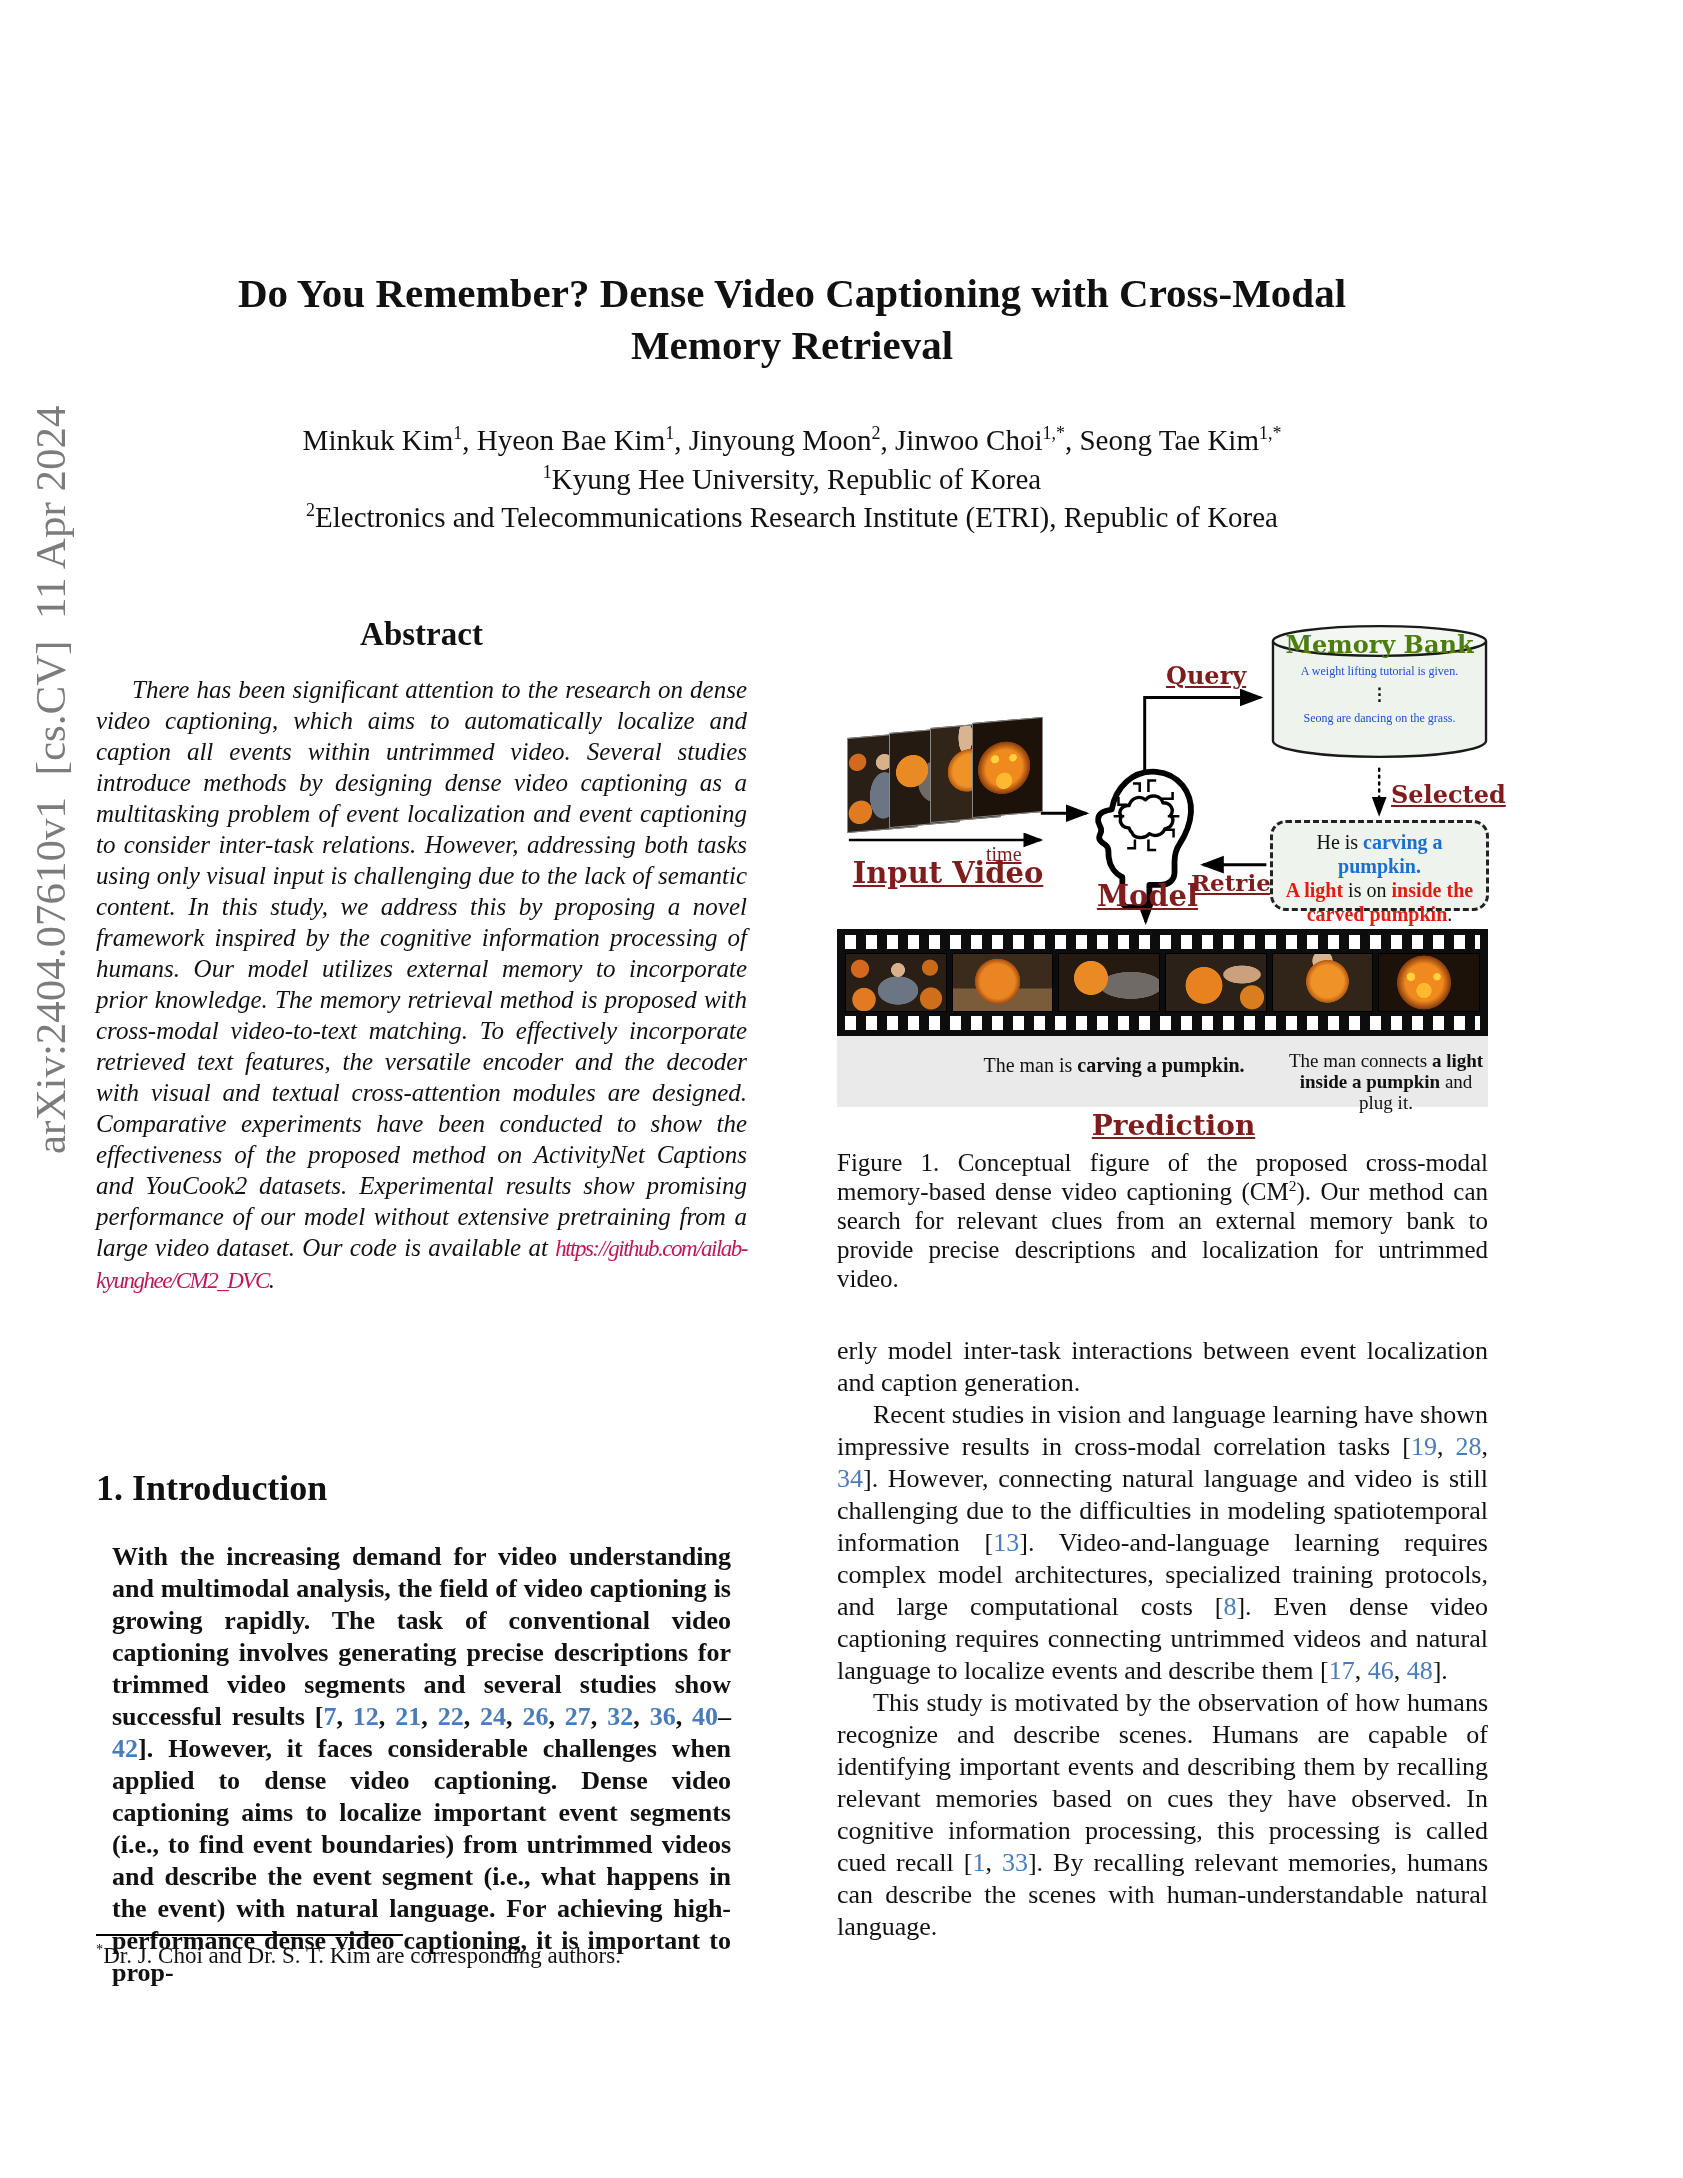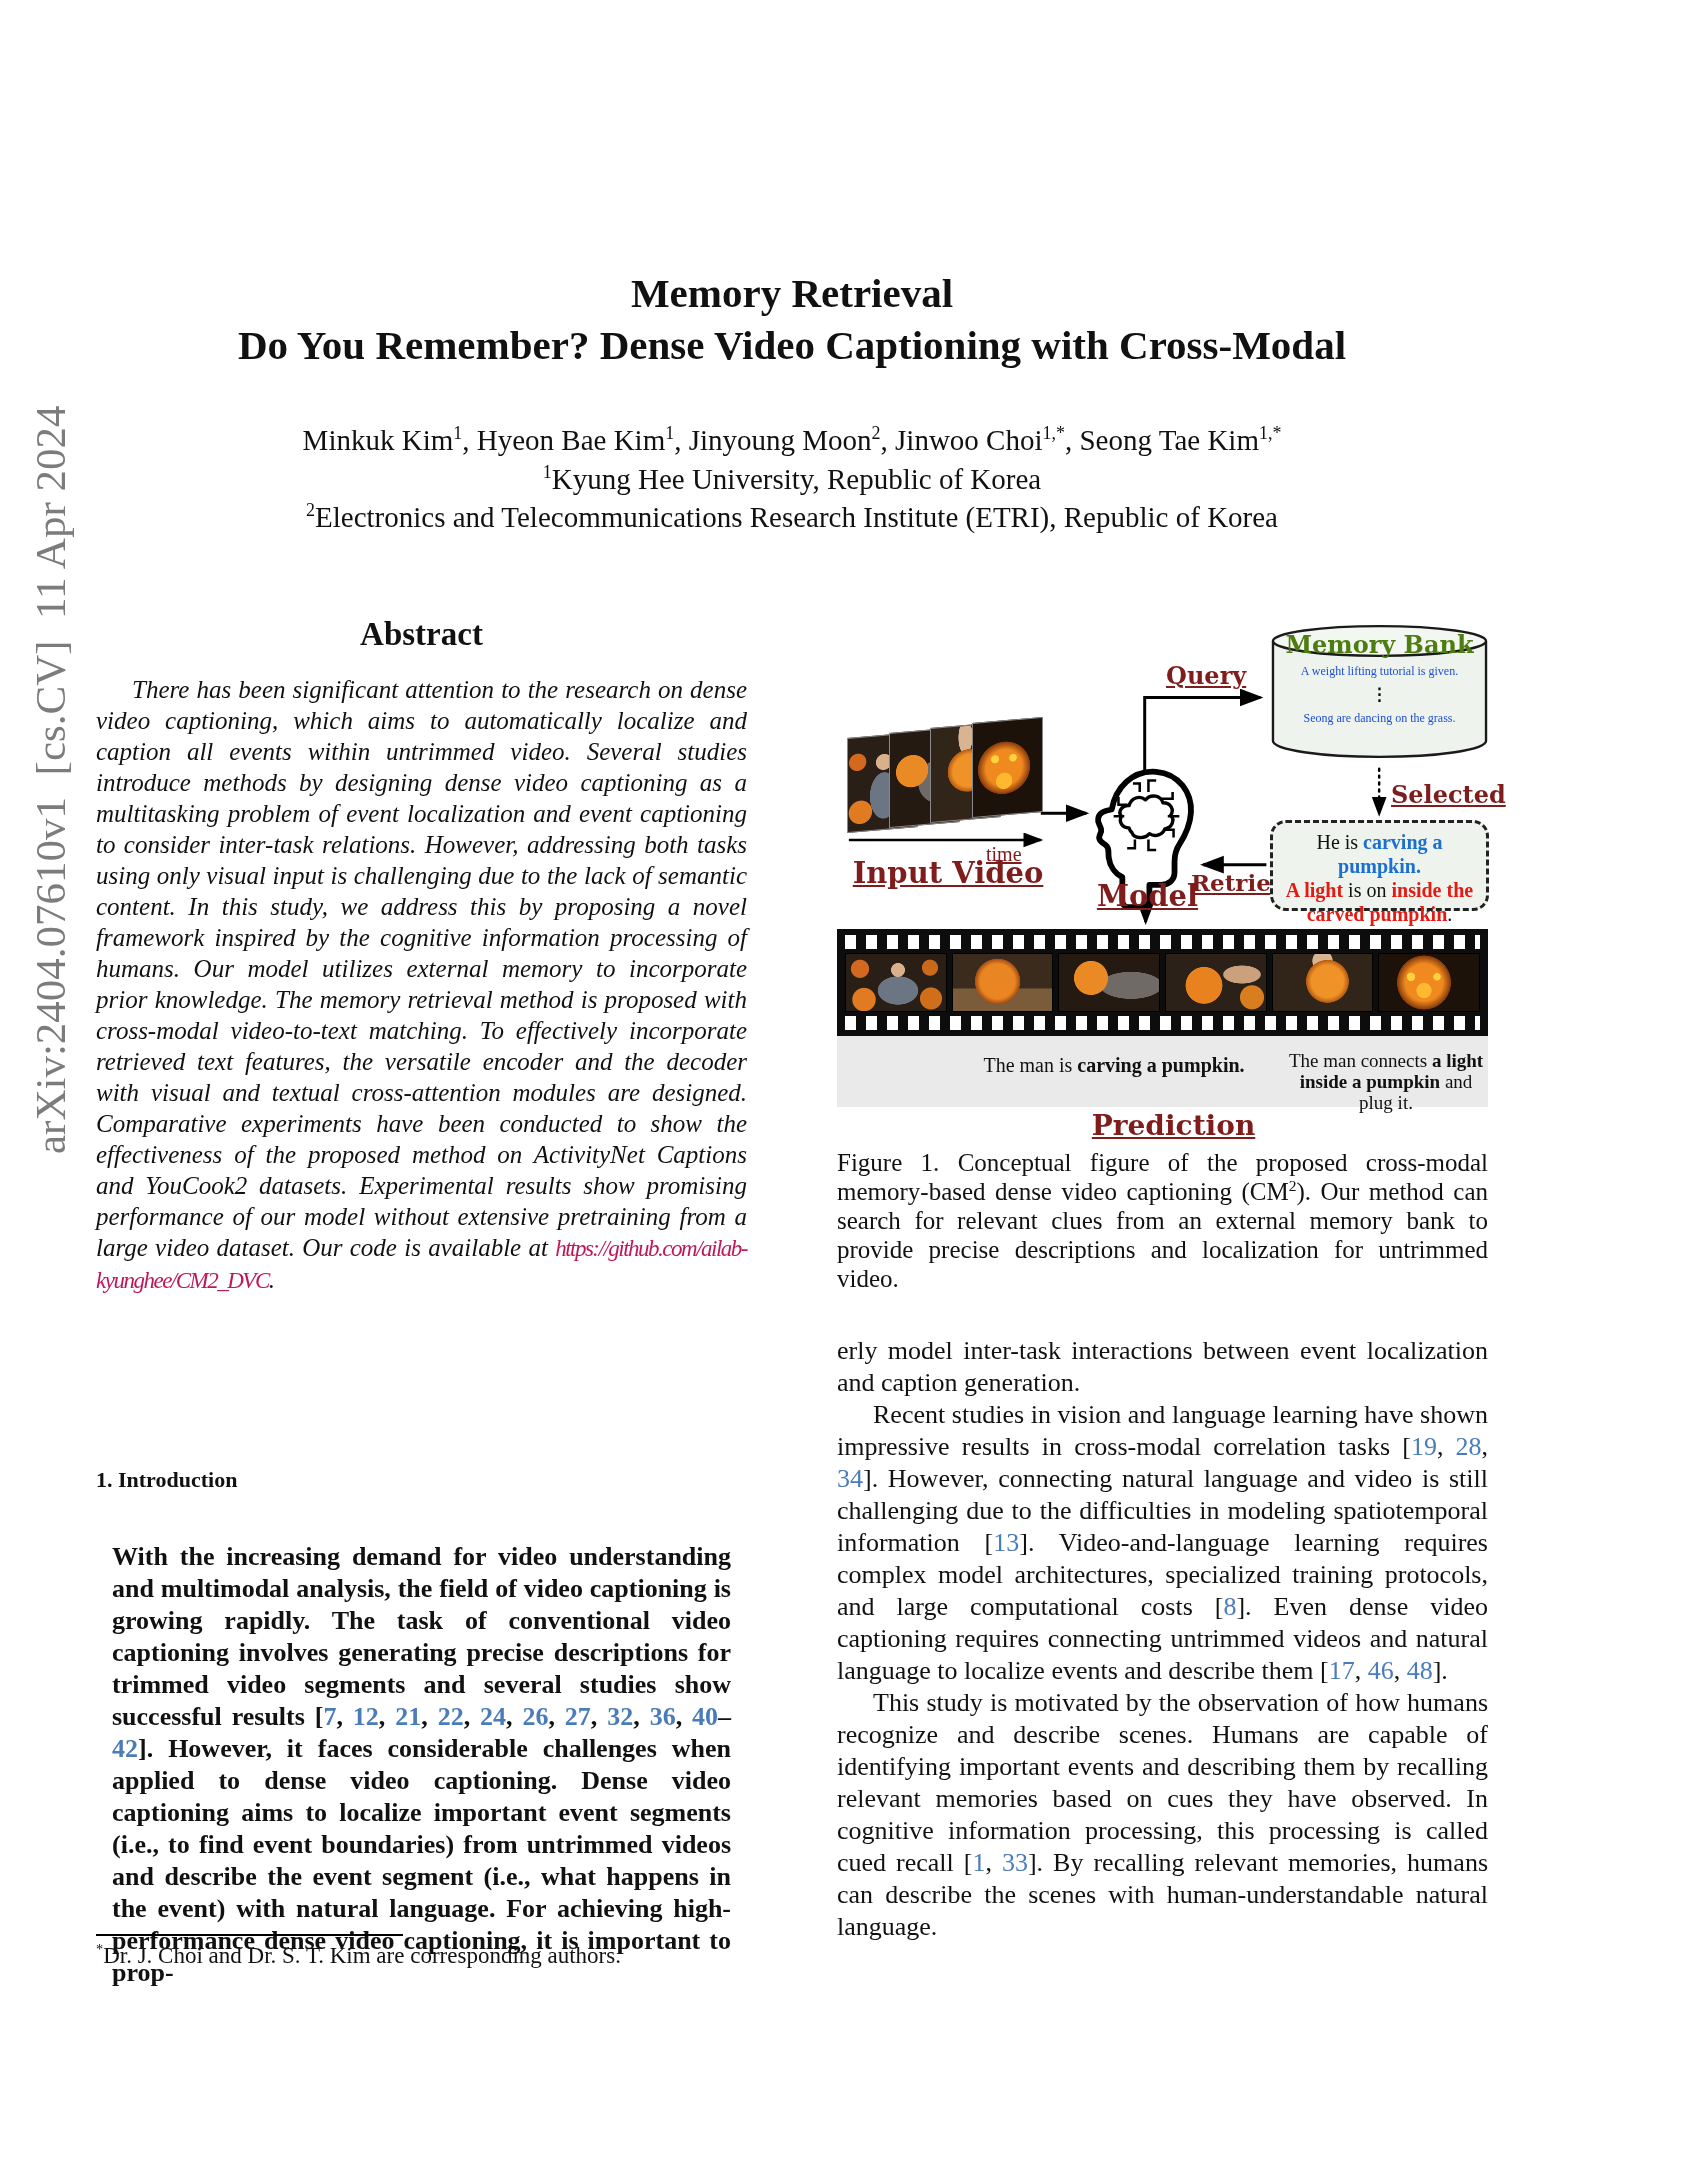--- a/index.html
+++ b/index.html
@@ -19,21 +19,21 @@
   #authors{left:99px;top:424px;width:1386px;text-align:center;font-size:29px;}
   #affil1{left:99px;top:463px;width:1386px;text-align:center;font-size:29px;}
   #affil2{left:99px;top:501px;width:1386px;text-align:center;font-size:29px;}
 
   
   #abstract-heading{left:96px;top:616px;width:651px;text-align:center;
     font-weight:bold;font-size:33px;}
   #abstract-body{left:96px;top:674px;width:651px;font-size:25px;
     line-height:31px;font-style:italic;text-align:justify;}
   #abstract-body p{margin:0;text-indent:36px;}
-  #intro-heading{left:96px;top:1467px;width:651px;font-size:22px;font-weight:bold;}
+  #intro-heading{left:96px;top:1467px;width:651px;font-size:36px;font-weight:bold;}
   #intro-body{left:96px;top:1525px;width:651px;font-size:26px;
     line-height:32px;text-align:justify;}
   #intro-body p{margin:16px;font-weight:bold;}
   #footnote-rule{left:96px;top:1934px;width:307px;border-top:2px solid #000;height:0;}
   #footnote{left:96px;top:1943px;width:651px;font-size:23px;}
 
   
   #figure-caption{left:837px;top:1148px;width:651px;font-size:25px;
     line-height:29px;text-align:justify;}
   #right-body{left:837px;top:1335px;width:651px;font-size:26px;
@@ -122,22 +122,22 @@
     radial-gradient(circle at 58% 40%,#ffd23e 0 5%,transparent 6%),
     radial-gradient(circle at 45% 64%,#ffb92e 0 11%,transparent 12%),
     radial-gradient(circle at 45% 50%,#f08a1f 0 30%,#8a3c0c 43%,transparent 44%),#1c120a;}
 </style>
 </head>
 <body>
 
 <div class="abs" id="arxiv-banner">arXiv:2404.07610v1  [cs.CV]  11 Apr 2024</div>
 
 <div class="abs" id="title">
+  <div>Do You Remember? Dense Video Captioning with Cross-Modal</div>
   <div>Memory Retrieval</div>
-  <div>Do You Remember? Dense Video Captioning with Cross-Modal</div>
 </div>
 <div class="abs" id="authors"><span class="seg-plain">Minkuk Kim</span><sup class="seg-sup">1</sup><span class="seg-plain">, Hyeon Bae Kim</span><sup class="seg-sup">1</sup><span class="seg-plain">, Jinyoung Moon</span><sup class="seg-sup">2</sup><span class="seg-plain">, Jinwoo Choi</span><sup class="seg-sup">1,*</sup><span class="seg-plain">, Seong Tae Kim</span><sup class="seg-sup">1,*</sup></div>
 <div class="abs" id="affil1"><sup class="seg-sup">1</sup><span class="seg-plain">Kyung Hee University, Republic of Korea</span></div>
 <div class="abs" id="affil2"><sup class="seg-sup">2</sup><span class="seg-plain">Electronics and Telecommunications Research Institute (ETRI), Republic of Korea</span></div>
 
 <div class="abs" id="abstract-heading">Abstract</div>
 <div class="abs" id="abstract-body">
   <p><span class="seg-plain">There has been significant attention to the research on dense video captioning, which aims to automatically localize and caption all events within untrimmed video. Several studies introduce methods by designing dense video captioning as a multitasking problem of event localization and event captioning to consider inter-task relations. However, addressing both tasks using only visual input is challenging due to the lack of semantic content. In this study, we address this by proposing a novel framework inspired by the cognitive information processing of humans. Our model utilizes external memory to incorporate prior knowledge. The memory retrieval method is proposed with cross-modal video-to-text matching. To effectively incorporate retrieved text features, the versatile encoder and the decoder with visual and textual cross-attention modules are designed. Comparative experiments have been conducted to show the effectiveness of the proposed method on ActivityNet Captions and YouCook2 datasets. Experimental results show promising performance of our model without extensive pretraining from a large video dataset. Our code is available at </span><span class="seg-link">https://github.com/ailab-kyunghee/CM2_DVC</span><span class="seg-plain">.</span></p>
 </div>
 <div class="abs" id="intro-heading">1. Introduction</div>

